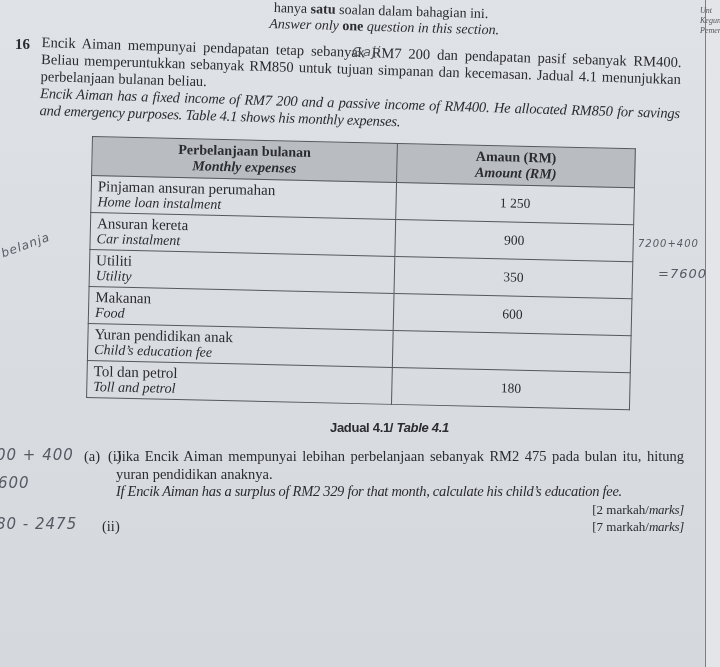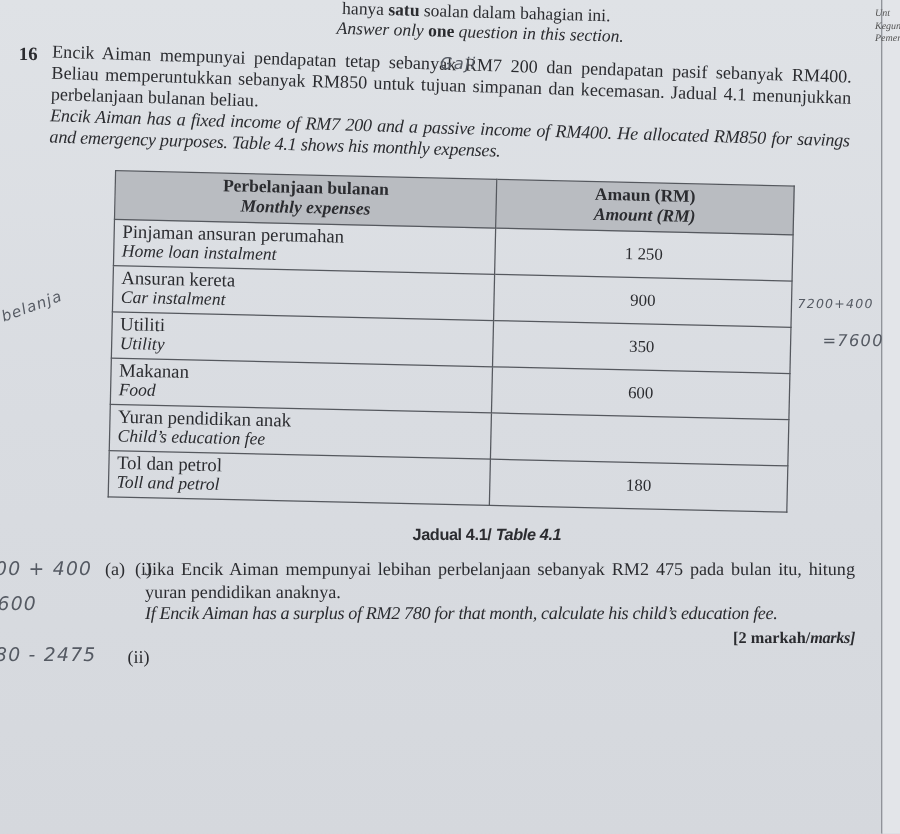--- a/index.html
+++ b/index.html
@@ -121,21 +121,21 @@
       left: 84px; top: 448px;
       width: 600px;
       font-size: 14.5px;
       line-height: 17.5px;
     }
     .qa .row { position: relative; }
     .qa .lbl-a { position: absolute; left: 0; top: 0; }
     .qa .lbl-i { position: absolute; left: 24px; top: 0; }
     .qa .body { margin-left: 32px; text-align: justify; }
     .qa .en { font-style: italic; letter-spacing: -0.3px; }
-    .qa .marks { text-align: right; font-size: 13px; font-weight: bold; }
+    .qa .marks { text-align: right; font-size: 13px; }
     .qa .marks .en { font-style: italic; }
 
     .hand {
       position: absolute;
       font-family: "DejaVu Sans", sans-serif;
       font-style: italic;
       color: #555a63;
       font-weight: 300;
       letter-spacing: 1px;
     }
@@ -232,27 +232,28 @@
 <div class="caption">
   <span>Jadual 4.1/</span>&nbsp;<span class="en">Table 4.1</span>
 </div>
 
 <div class="qa">
   <div class="row">
     <span class="lbl-a">(a)</span>
     <span class="lbl-i">(i)</span>
     <div class="body">
       <div>Jika Encik Aiman mempunyai lebihan perbelanjaan sebanyak RM2 475 pada bulan itu, hitung yuran pendidikan anaknya.</div>
-      <div class="en">If Encik Aiman has a surplus of RM2 780 for that month, calculate his child’s education fee.</div>
+      <div class="en">If Encik Aiman has a surplus of RM2 329 for that month, calculate his child’s education fee.</div>
       <div class="marks"><span>[2 markah/</span><span class="en">marks]</span></div>
     </div>
   </div>
   <div class="row">
     <span class="lbl-i" style="left:18px">(ii)</span>
     <div class="body">
+      <div class="marks"><span>[7 markah/</span><span class="en">marks]</span></div>
     </div>
   </div>
 </div>
 
 <div class="hand" style="left:352px;top:44px;font-size:13px;">Gaji</div>
 <div class="hand" style="left:0px;top:238px;font-size:12px;transform:rotate(-20deg);">belanja</div>
 <div class="hand" style="left:638px;top:238px;font-size:10px;">7200+400</div>
 <div class="hand" style="left:630px;top:266px;font-size:13px;margin-left:28px;">=7600</div>
 <div class="hand" style="left:-4px;top:446px;font-size:15px;">00 + 400</div>
 <div class="hand" style="left:-2px;top:474px;font-size:15px;">600</div>

